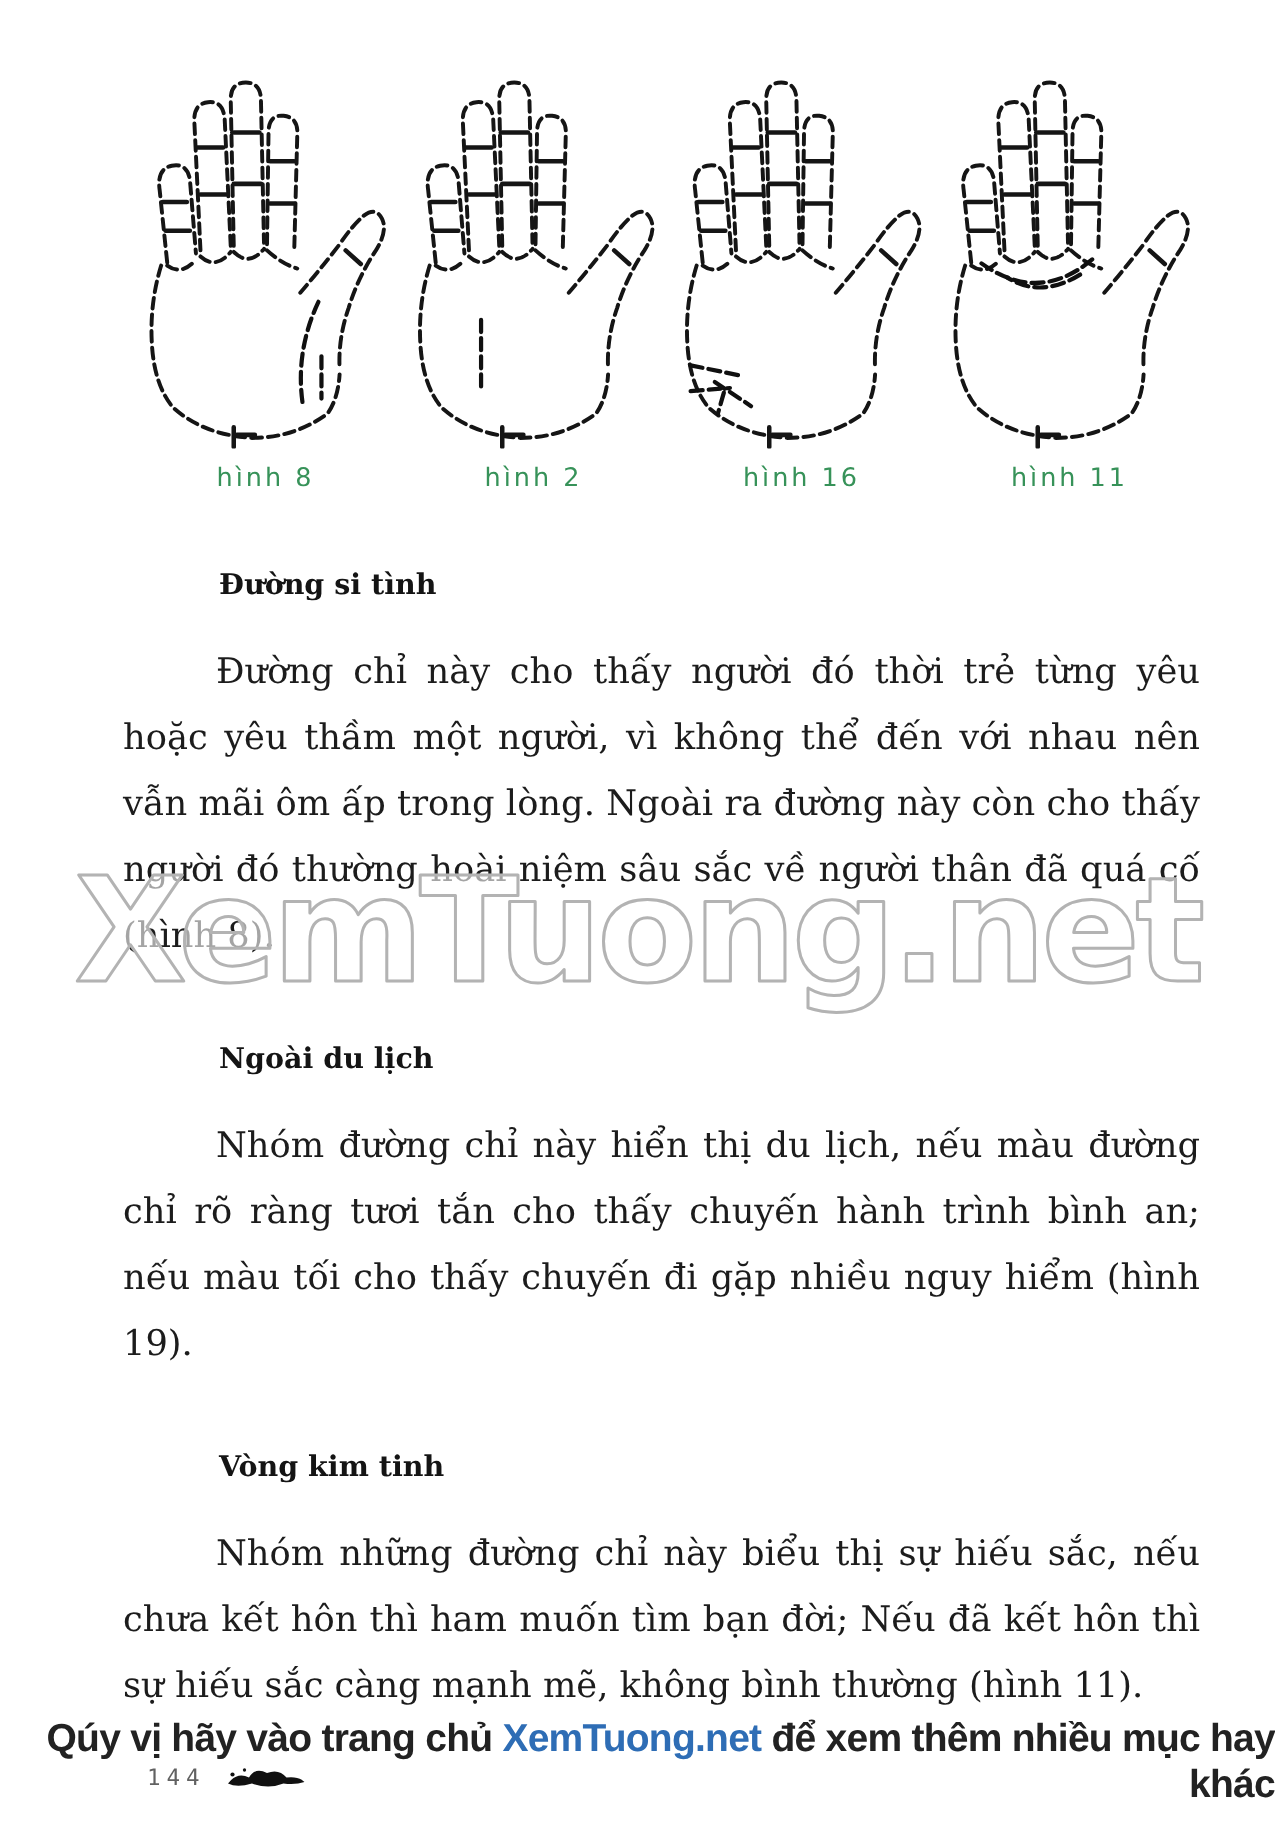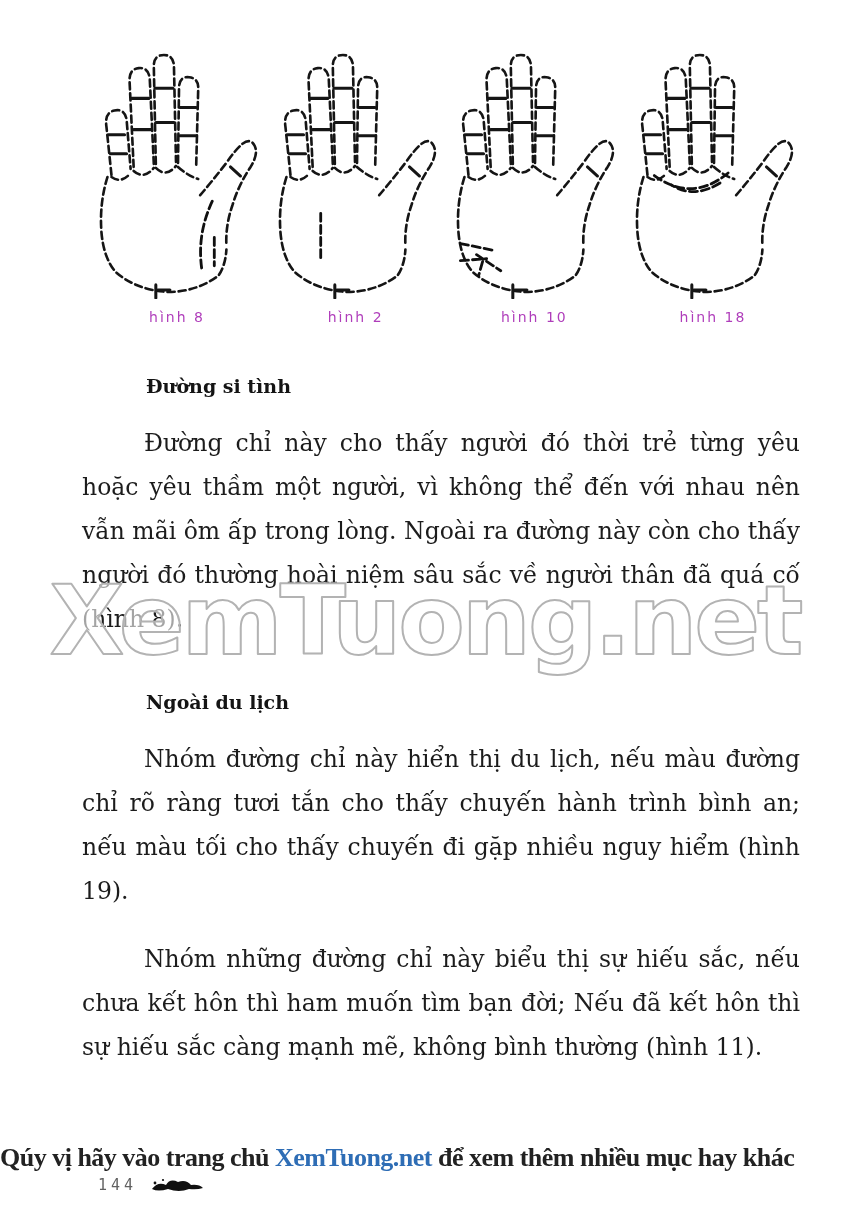--- a/index.html
+++ b/index.html
@@ -15,23 +15,23 @@
   .figures{
     display:flex;
     justify-content:space-between;
     padding:52px 48px 0 88px;
   }
   .figure{width:178px;text-align:center;}
   .figure svg{display:block;margin:0 auto;}
   .figure .caption{
     margin-top:10px;
     font-family:"DejaVu Sans", sans-serif;
-    font-size:14px;
+    font-size:17px;
     letter-spacing:2px;
-    color:#a21caf;
+    color:#15803d;
     opacity:.85;
     filter:blur(.3px);
   }
   
   .content{padding:0 50px 0 82px;}
   .section h2{
     font-size:19px;
     font-weight:bold;
     margin:50px 0 0 64px;
     color:#141414;
@@ -62,22 +62,22 @@
     fill:rgba(255,255,255,0.60);
     stroke:#b3b3b3;
     stroke-width:2px;
     stroke-linejoin:round;
   }
   
   .footer{
     position:absolute;
     left:0;top:1143px;
     width:100%;
-    text-align:left;
-    font-family:Liberation Serif, serif;
+    text-align:right;
+    font-family:Liberation Sans, sans-serif;
     font-size:26px;
     font-weight:bold;
     color:#222222;
     letter-spacing:-0.5px;
   }
   .footer .site{color:#2e6db5;}
   .pagemark{
     position:absolute;
     left:98px;top:1176px;
     display:flex;
@@ -145,50 +145,51 @@
         <path class="hand-feature" d="M50,160 L50,204"></path>
       </svg>
       <div class="caption">hình 2</div>
     </div>
 
     <div class="figure">
       <svg width="172" height="247" viewBox="0 0 170 245">
         <use href="#handbase"></use>
         <path class="hand-feature" d="M12,190 L46,197 M12,207 L38,205 M28,201 L52,217 M34,208 L30,222"></path>
       </svg>
-      <div class="caption">hình 10</div>
+      <div class="caption">hình 16</div>
     </div>
 
     <div class="figure">
       <svg width="172" height="247" viewBox="0 0 170 245">
         <use href="#handbase"></use>
         <path class="hand-feature" d="M100,120 Q64,150 26,122"></path>
         <path class="hand-feature" d="M92,130 Q66,146 44,132"></path>
       </svg>
-      <div class="caption">hình 18</div>
+      <div class="caption">hình 11</div>
     </div>
 
   </div>
 
   <div class="content">
 
     <div class="section">
       <h2>Đường si tình</h2>
       <p>Đường chỉ này cho thấy người đó thời trẻ từng yêu hoặc yêu thầm một người, vì không thể đến với nhau nên vẫn mãi ôm ấp trong lòng. Ngoài ra đường này còn cho thấy người đó thường hoài niệm sâu sắc về người thân đã quá cố (hình 8).</p>
     </div>
 
     <div class="section">
     </div>
 
     <div class="section">
       <h2>Ngoài du lịch</h2>
       <p>Nhóm đường chỉ này hiển thị du lịch, nếu màu đường chỉ rõ ràng tươi tắn cho thấy chuyến hành trình bình an; nếu màu tối cho thấy chuyến đi gặp nhiều nguy hiểm (hình 19).</p>
     </div>
 
     <div class="section">
+      <h2>Vòng kim tinh</h2>
       <p>Nhóm những đường chỉ này biểu thị sự hiếu sắc, nếu chưa kết hôn thì ham muốn tìm bạn đời; Nếu đã kết hôn thì sự hiếu sắc càng mạnh mẽ, không bình thường (hình 11).</p>
     </div>
 
   </div>
 
   <svg class="watermark" viewBox="0 0 790 145">
     <text x="395" y="108" text-anchor="middle">XemTuong.net</text>
   </svg>
 
   <div class="footer">

